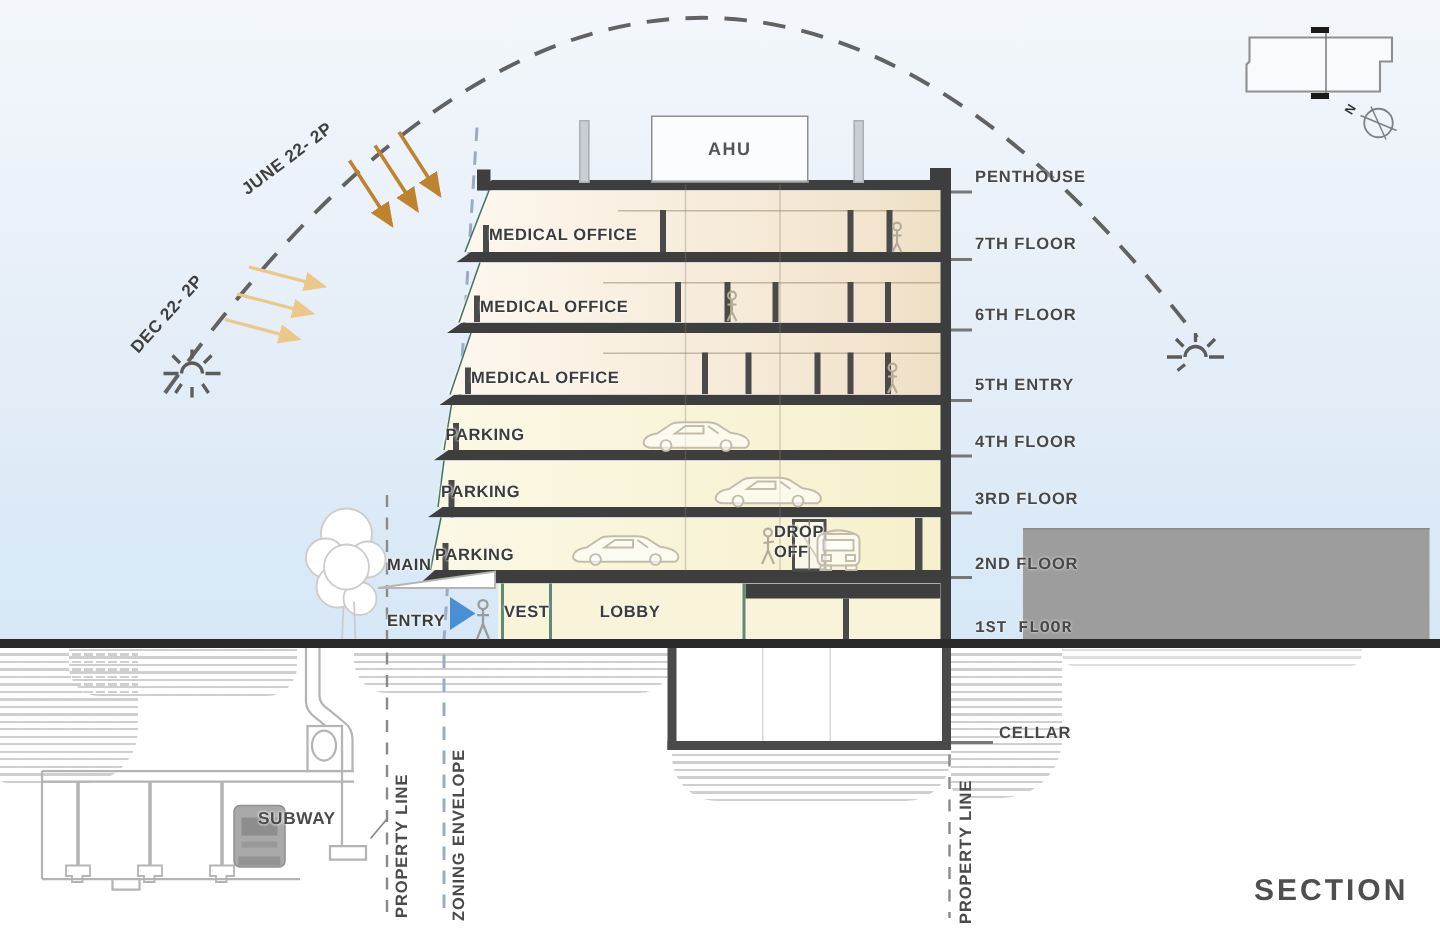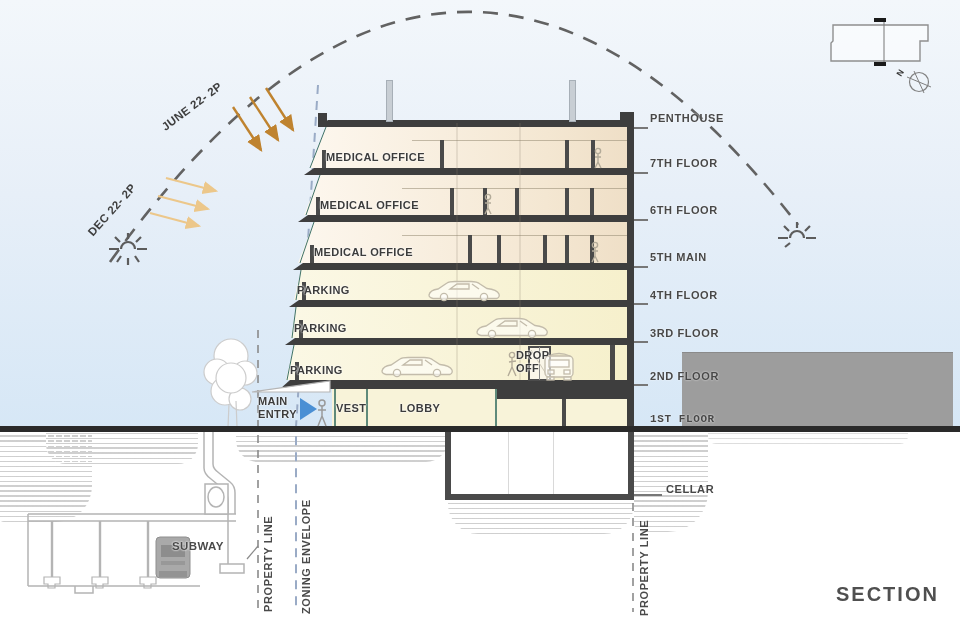--- a/index.html
+++ b/index.html
@@ -187,20 +187,21 @@
   <div class="abs slab" style="left:318px;top:113px;width:9px;height:14px;"></div>
   <div class="abs slab" style="left:620px;top:112px;width:14px;height:9px;"></div>
   <div class="abs slab pt-left" style="left:304px;top:168px;width:330px;height:7px;"></div>
   <div class="abs slab pt-left" style="left:298px;top:215px;width:336px;height:7px;"></div>
   <div class="abs slab pt-left" style="left:293px;top:263px;width:341px;height:7px;"></div>
   <div class="abs slab pt-left" style="left:289px;top:300px;width:345px;height:7px;"></div>
   <div class="abs slab pt-left" style="left:285px;top:338px;width:349px;height:7px;"></div>
   <div class="abs slab pt-left" style="left:280px;top:380px;width:354px;height:9px;"></div>
   <div class="abs slab" style="left:627px;top:120px;width:7px;height:307px;"></div>
 
+  <div class="abs ahu"><span>AHU</span></div>
   <div class="abs post" style="left:386px;"></div>
   <div class="abs post" style="left:569px;"></div>
 
   <div class="abs cellar-wall" style="left:445px;top:432px;width:6px;height:68px;"></div>
   <div class="abs cellar-wall" style="left:628px;top:432px;width:6px;height:68px;"></div>
   <div class="abs cellar-wall" style="left:445px;top:494px;width:189px;height:6px;"></div>
   <div class="innerline" style="left:508px;top:432px;height:62px;"></div>
   <div class="innerline" style="left:553px;top:432px;height:62px;"></div>
 
   <div class="abs groundline"></div>
@@ -287,36 +288,36 @@
   <div class="lbl" style="left:326px;top:151px;">MEDICAL OFFICE</div>
   <div class="lbl" style="left:320px;top:199px;">MEDICAL OFFICE</div>
   <div class="lbl" style="left:314px;top:246px;">MEDICAL OFFICE</div>
   <div class="lbl" style="left:297px;top:284px;">PARKING</div>
   <div class="lbl" style="left:294px;top:322px;">PARKING</div>
   <div class="lbl" style="left:290px;top:364px;">PARKING</div>
   <div class="lbl" style="left:516px;top:349px;">DROP</div>
   <div class="lbl" style="left:516px;top:362px;">OFF</div>
   <div class="lbl" style="left:336px;top:402px;width:30px;text-align:center;">VEST</div>
   <div class="lbl" style="left:369px;top:402px;width:102px;text-align:center;">LOBBY</div>
-  <div class="lbl" style="left:258px;top:395px;">MAIN</div>
+  <div class="lbl" style="left:258px;top:371px;">MAIN</div>
   <div class="lbl" style="left:258px;top:408px;">ENTRY</div>
   <div class="abs entry-arrow"></div>
 
   <div class="leader" style="left:634px;top:127px;width:14px;"></div>
   <div class="leader" style="left:634px;top:172px;width:14px;"></div>
   <div class="leader" style="left:634px;top:219px;width:14px;"></div>
   <div class="leader" style="left:634px;top:266px;width:14px;"></div>
   <div class="leader" style="left:634px;top:303px;width:14px;"></div>
   <div class="leader" style="left:634px;top:341px;width:14px;"></div>
   <div class="leader" style="left:634px;top:384px;width:14px;"></div>
   <div class="leader" style="left:634px;top:494px;width:28px;"></div>
   <div class="fl" style="left:650px;top:112px;">PENTHOUSE</div>
   <div class="fl" style="left:650px;top:157px;">7TH FLOOR</div>
   <div class="fl" style="left:650px;top:204px;">6TH FLOOR</div>
-  <div class="fl" style="left:650px;top:251px;">5TH MAIN</div>
+  <div class="fl" style="left:650px;top:251px;">5TH ENTRY</div>
   <div class="fl" style="left:650px;top:289px;">4TH FLOOR</div>
   <div class="fl" style="left:650px;top:327px;">3RD FLOOR</div>
   <div class="fl" style="left:650px;top:370px;">2ND FLOOR</div>
   <div class="fl" style="left:650px;top:413px;font-family:Liberation Mono, monospace;">1ST FLOOR</div>
   <div class="fl" style="left:666px;top:483px;">CELLAR</div>
 
   <div class="sunlbl" style="left:163px;top:122px;transform:rotate(-37deg);">JUNE 22- 2P</div>
   <div class="sunlbl" style="left:90px;top:228px;transform:rotate(-48deg);">DEC 22- 2P</div>
 
   <div class="vtxt" style="left:262px;top:512px;height:100px;">PROPERTY LINE</div>

